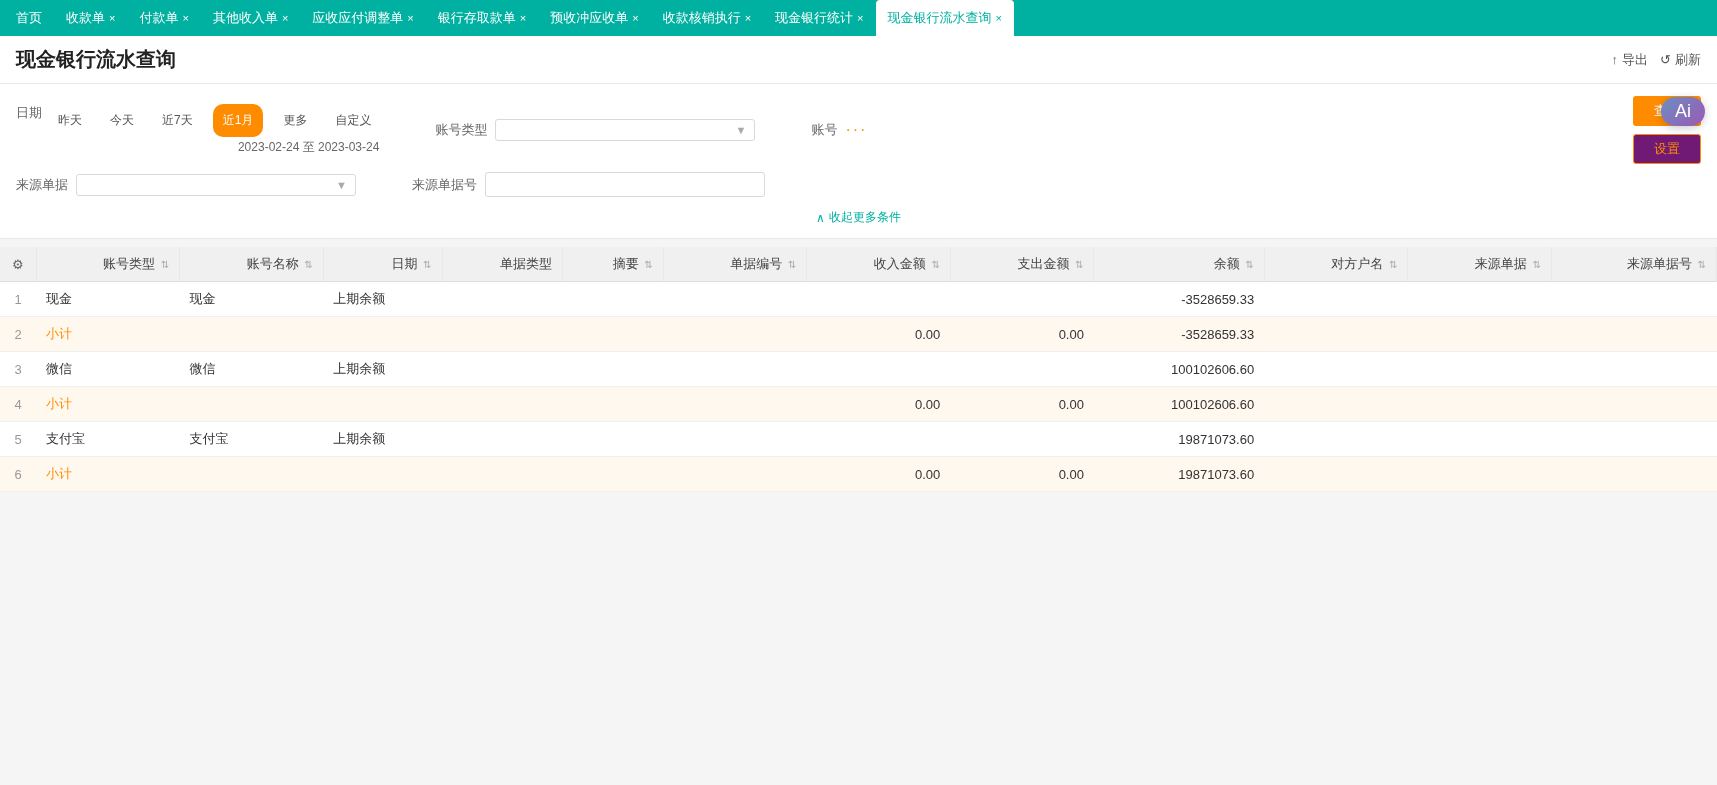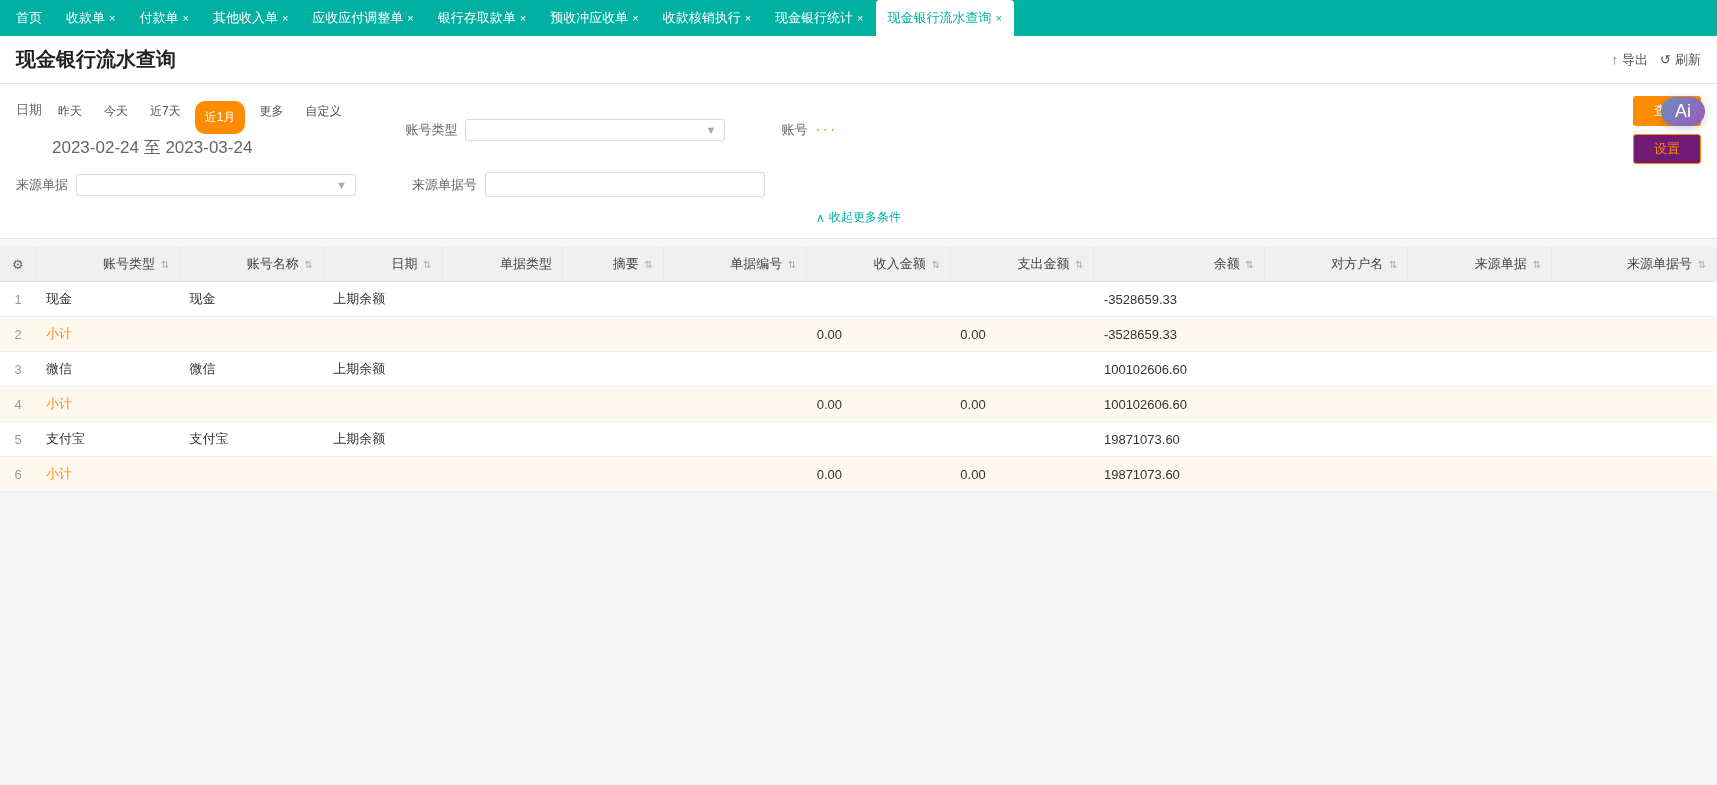--- a/index.html
+++ b/index.html
@@ -78,42 +78,43 @@
       margin-bottom: 8px;
       flex-wrap: wrap;
     }
     .filter-label {
       color: #666;
       font-size: 13px;
       white-space: nowrap;
     }
     .date-options {
       display: flex;
-      gap: 6px;
-      align-items: flex-start;
+      gap: 12px;
+      align-items: center;
     }
     .date-btn {
       padding: 2px 8px;
       border-radius: 3px;
       cursor: pointer;
       font-size: 12px;
       color: #555;
       background: none;
       border: none;
     }
     .date-btn.active {
       background: #ff8c00;
       color: #fff;
       border-radius: 10px;
       padding: 8px 10px;
     }
     .date-range {
-      font-size: 17px;
+      font-size: 12px;
       color: #666;
       margin-left: 2px;
+      text-align: right;
     }
     .select-box {
       border: 1px solid #d9d9d9;
       border-radius: 3px;
       padding: 4px 8px;
       background: #fff;
       cursor: pointer;
       display: flex;
       align-items: center;
       justify-content: space-between;
@@ -200,21 +201,21 @@
       border-bottom: 1px solid #f0f0f0;
     }
     tbody tr.subtotal {
       background: #fff8ee;
     }
     tbody td {
       padding: 8px 10px;
       color: #333;
       white-space: nowrap;
     }
-    tbody td.num { text-align: left; }
+    tbody td.num { text-align: right; }
     .row-num { color: #999; text-align: center; width: 30px; }
     .settings-icon { color: #666; cursor: pointer; }
 
     
     .ai-badge {
       position: fixed;
       top: 97px;
       right: 12px;
       background: linear-gradient(135deg, #6c8ebf, #9b59b6);
       color: #fff;

